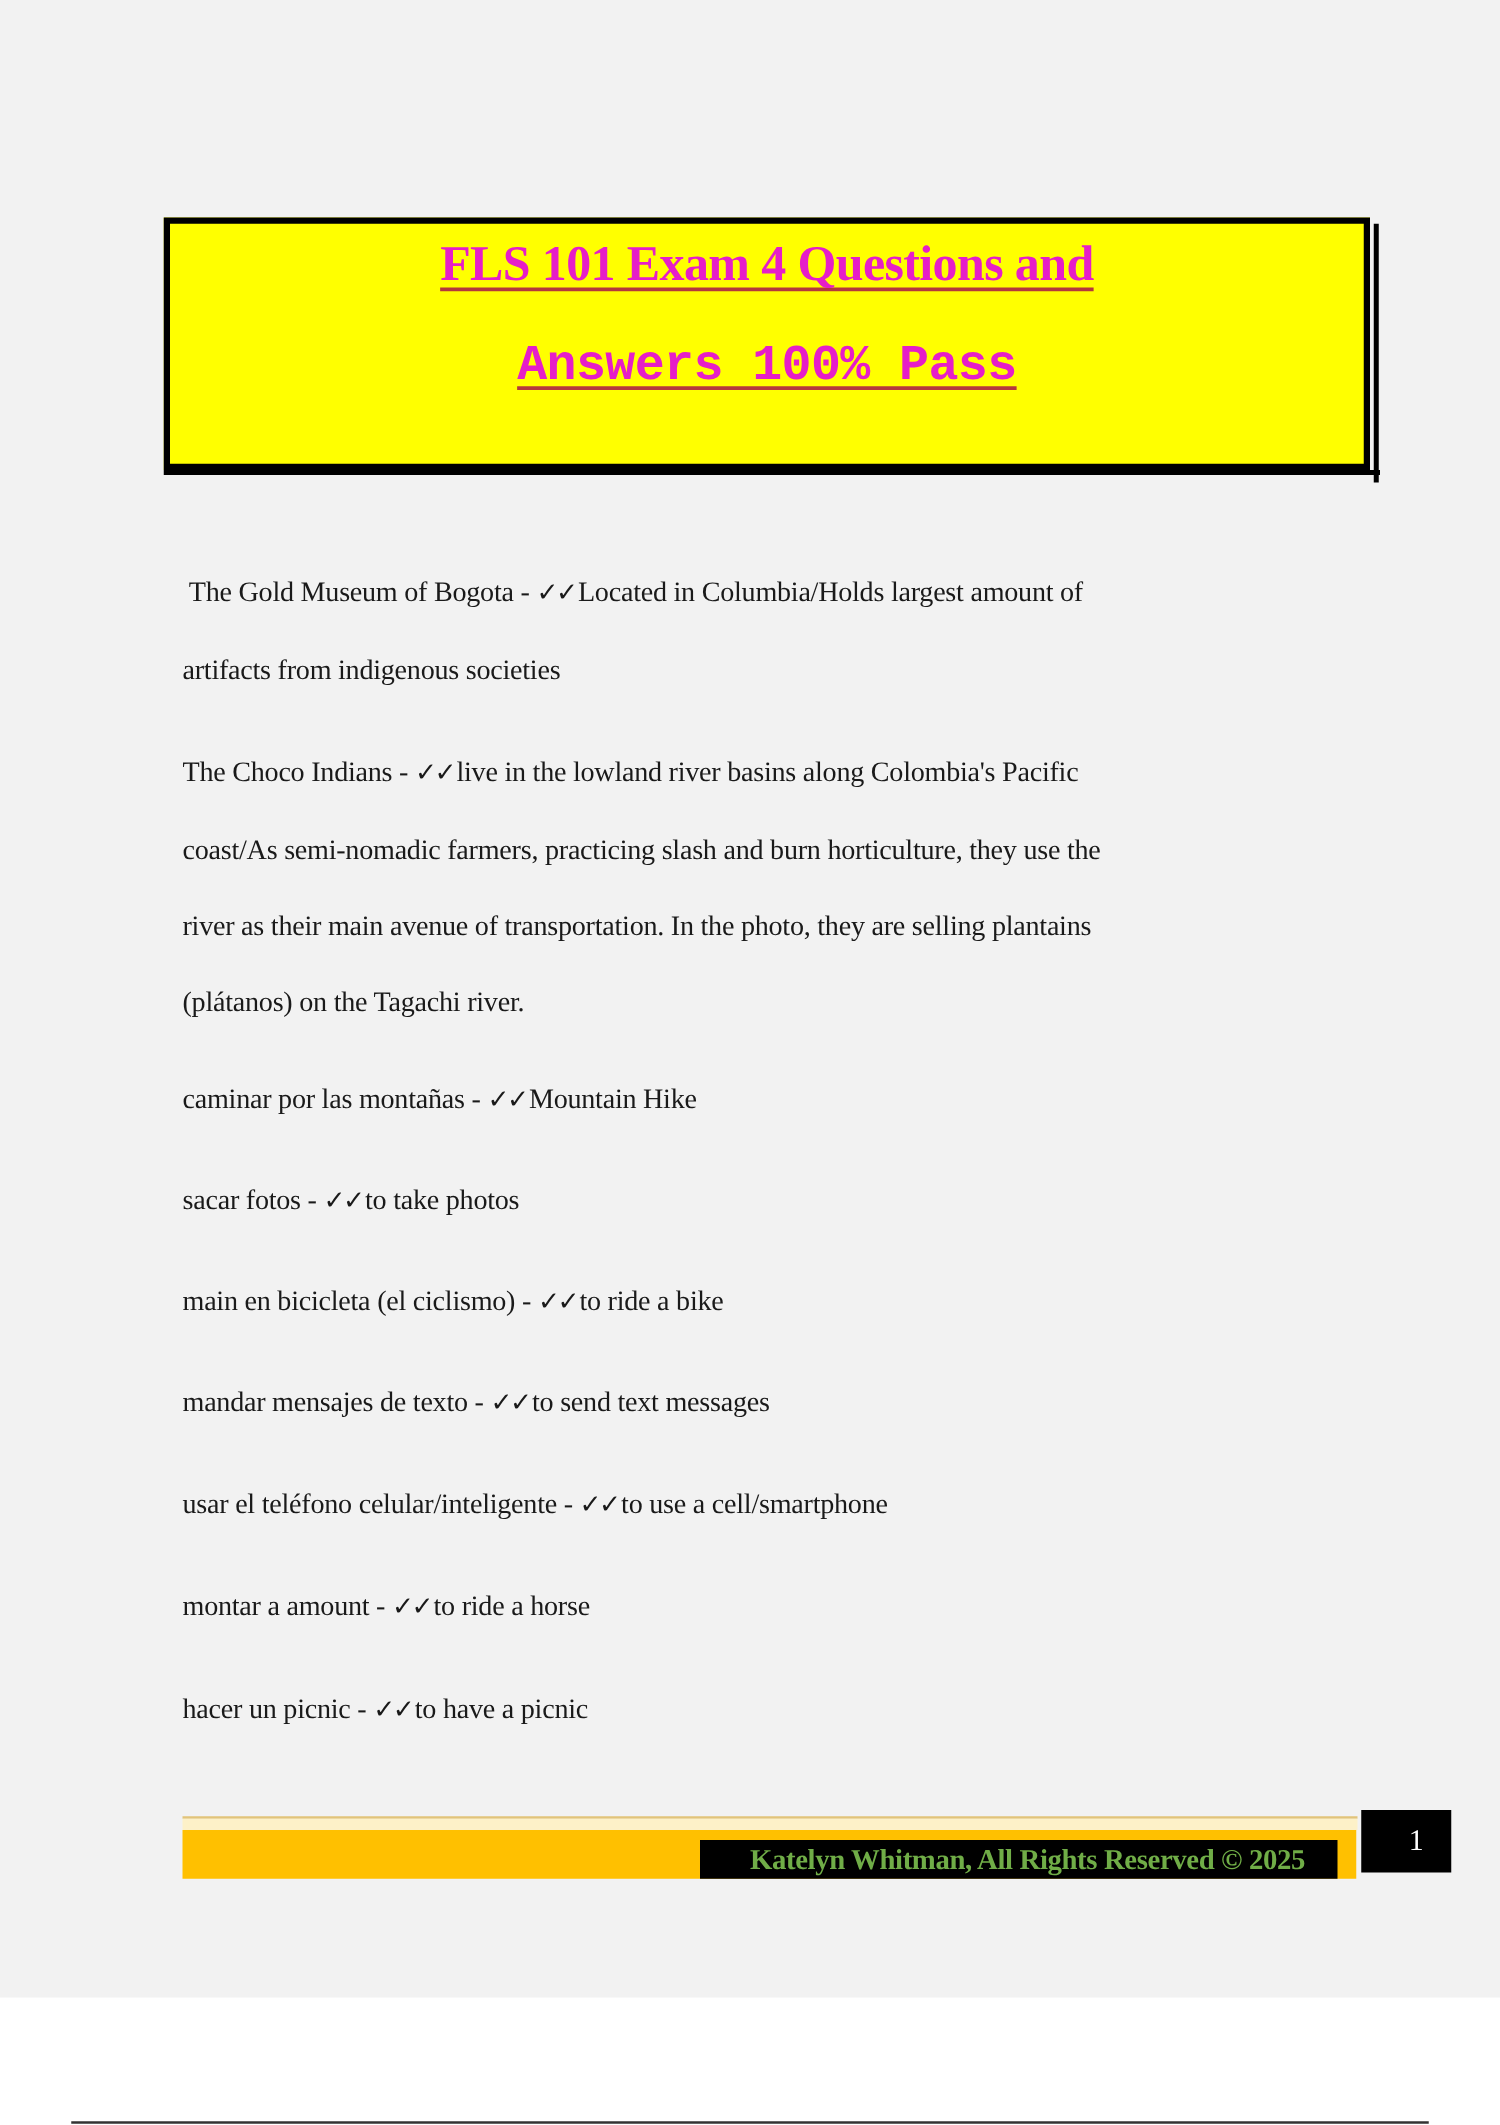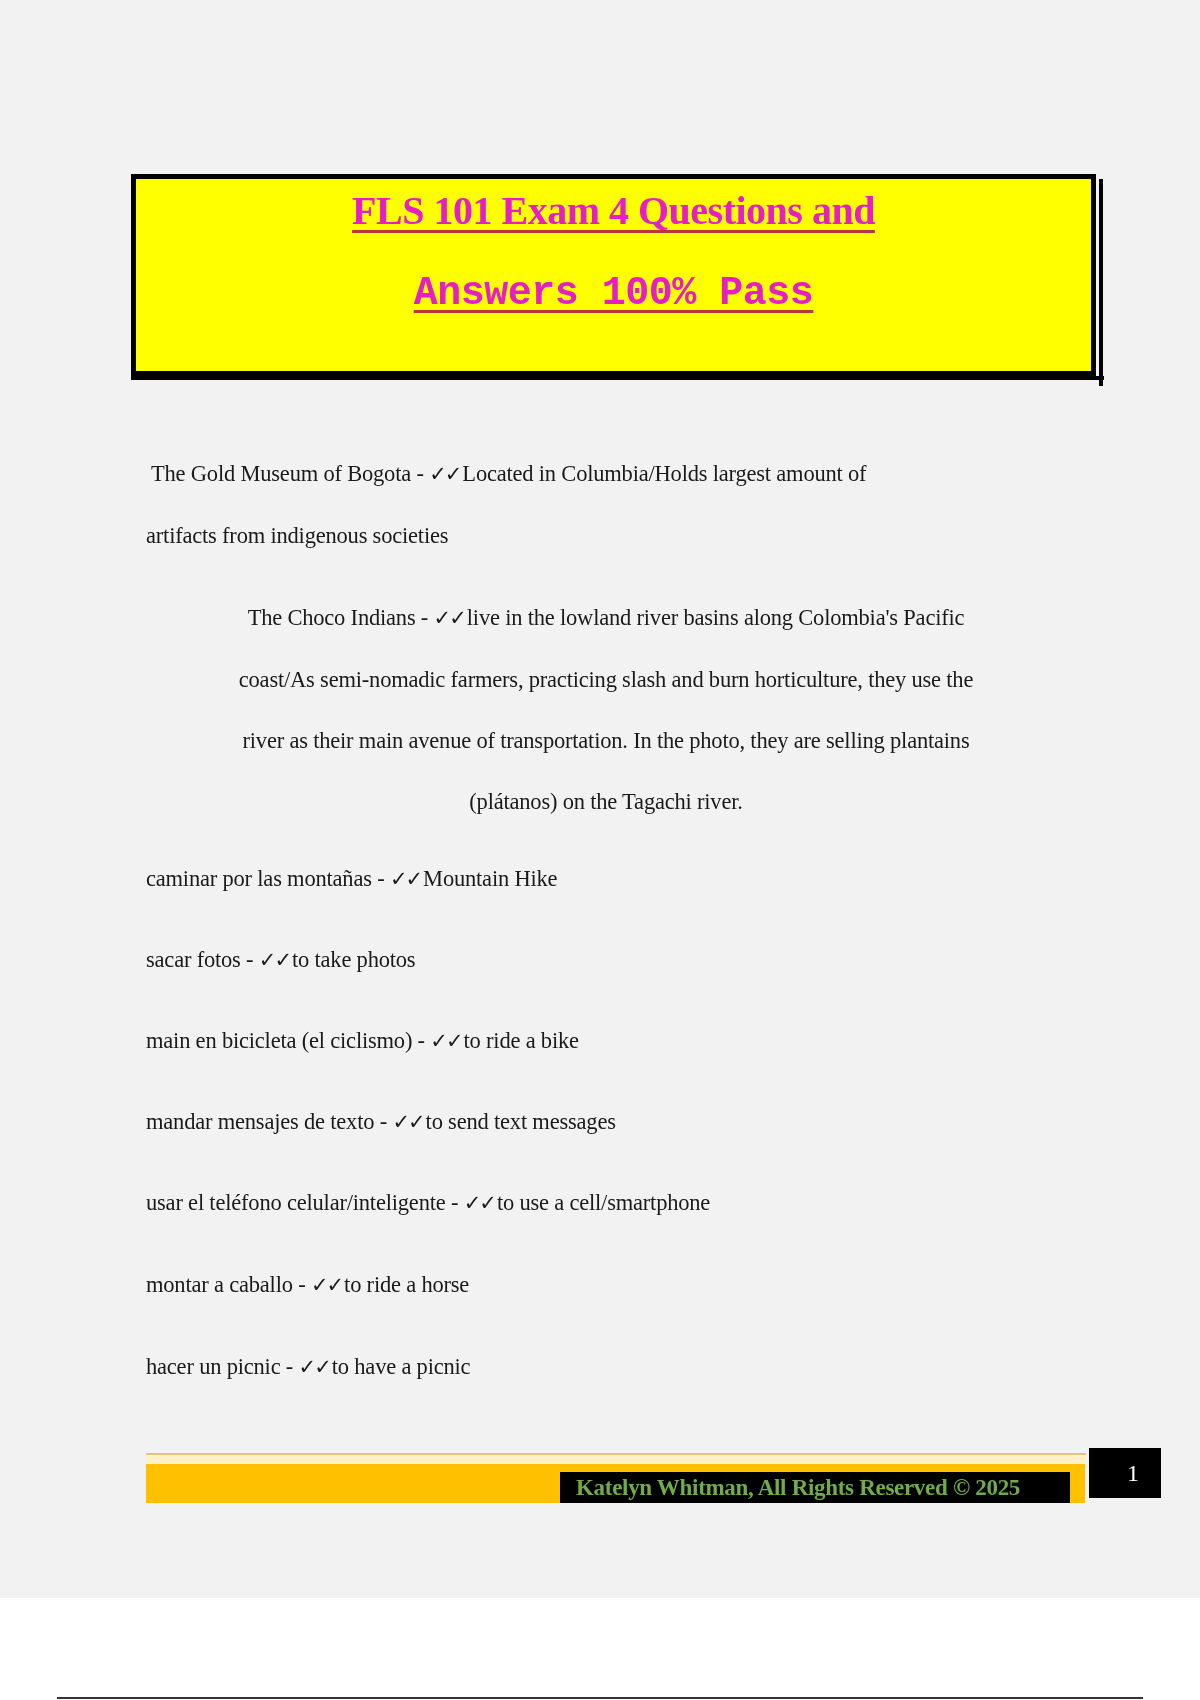--- a/index.html
+++ b/index.html
@@ -114,21 +114,21 @@
       position: absolute;
       left: 560px;
       top: 1472px;
       height: 31px;
       width: 510px;
       background: #000;
       color: #70ad47;
       font-size: 23px;
       font-weight: bold;
       line-height: 31px;
-      text-align: left;
+      text-align: center;
       padding-right: 2px;
       box-sizing: border-box;
       letter-spacing: -0.3px;
       white-space: nowrap;
       padding-left: 16px;
     }
     .page-number {
       position: absolute;
       left: 1089px;
       top: 1448px;
@@ -159,21 +159,21 @@
   <div class="title-box">
     <div class="title-line l1"><span>FLS 101 Exam 4 Questions and</span></div>
     <div class="title-line l2"><span>Answers 100% Pass</span></div>
   </div>
 
   <div class="entry" style="top:443px;">
     <div><span style="white-space:pre;"> The Gold Museum of Bogota - </span><span class="check">✓✓</span><span>Located in Columbia/Holds largest amount of</span></div>
     <div>artifacts from indigenous societies</div>
   </div>
 
-  <div class="entry" style="top:587px;text-align:center;">
+  <div class="entry" style="top:587px;">
     <div><span style="white-space:pre;">The Choco Indians - </span><span class="check">✓✓</span><span>live in the lowland river basins along Colombia's Pacific</span></div>
     <div>coast/As semi-nomadic farmers, practicing slash and burn horticulture, they use the</div>
     <div>river as their main avenue of transportation. In the photo, they are selling plantains</div>
     <div>(plátanos) on the Tagachi river.</div>
   </div>
 
   <div class="entry" style="top:848px;">
     <div><span style="white-space:pre;">caminar por las montañas - </span><span class="check">✓✓</span><span>Mountain Hike</span></div>
   </div>
 
@@ -187,21 +187,21 @@
 
   <div class="entry" style="top:1091px;">
     <div><span style="white-space:pre;">mandar mensajes de texto - </span><span class="check">✓✓</span><span>to send text messages</span></div>
   </div>
 
   <div class="entry" style="top:1172px;">
     <div><span style="white-space:pre;">usar el teléfono celular/inteligente - </span><span class="check">✓✓</span><span>to use a cell/smartphone</span></div>
   </div>
 
   <div class="entry" style="top:1254px;">
-    <div><span style="white-space:pre;">montar a caballo - </span><span class="check">✓✓</span><span>to ride a horse</span></div>
+    <div><span style="white-space:pre;">montar a amount - </span><span class="check">✓✓</span><span>to ride a horse</span></div>
   </div>
 
   <div class="entry" style="top:1336px;">
     <div><span style="white-space:pre;">hacer un picnic - </span><span class="check">✓✓</span><span>to have a picnic</span></div>
   </div>
 
   <div class="footer-line"></div>
   <div class="footer-cream"></div>
   <div class="footer-band"></div>
   <div class="footer-text">Katelyn Whitman, All Rights Reserved © 2025</div>

